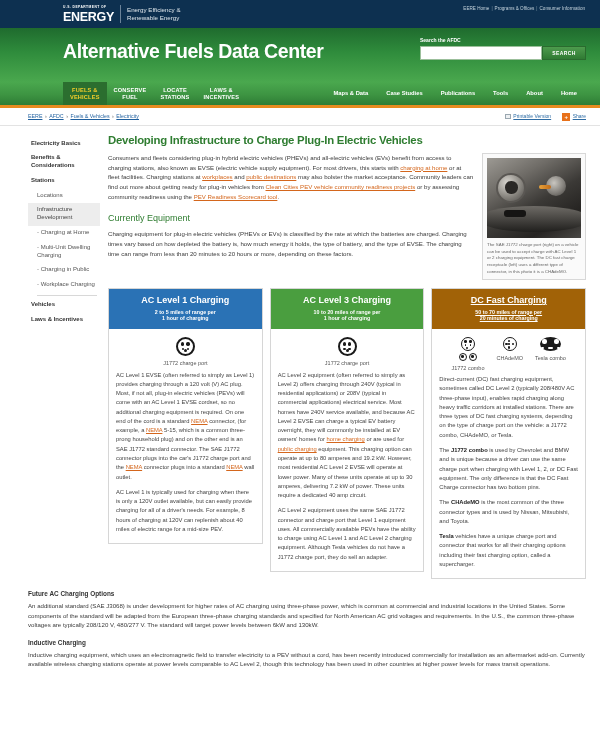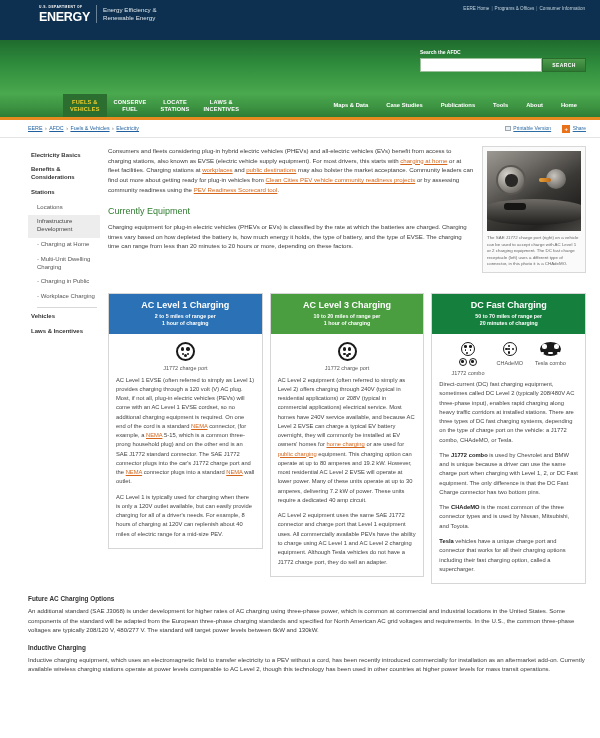--- a/index.html
+++ b/index.html
@@ -7,22 +7,22 @@
   body {
     width:600px; height:738px; overflow:hidden;
     background:#ffffff;
     font-family:"Liberation Sans", sans-serif;
     font-size:6.2px; line-height:1.45; color:#333;
     -webkit-font-smoothing:antialiased;
   }
 
   
   .topbar {
-    background:#0d3050; height:40px; position:relative;
-    padding:5px 0 0 39px;
+    background:#0d3050; height:28px; position:relative;
+    padding:5px 0 0 63px;
   }
   .doe-logo { display:flex; align-items:center; }
   .doe-left { padding-right:6px; border-right:1px solid #6b8399; }
   .doe-dept {
     font-size:3.3px; letter-spacing:.45px; color:#ffffff;
     font-weight:bold; margin-bottom:1px; white-space:nowrap;
   }
   .doe-energy {
     font-size:12.5px; font-weight:bold; color:#ffffff;
     letter-spacing:-0.3px; line-height:1; font-family:"Liberation Sans", sans-serif;
@@ -152,28 +152,28 @@
     position:absolute; left:-10%; bottom:8%; width:120%; height:26px; border-radius:50%;
     background:linear-gradient(180deg,#6e6b66,#201f1d);
   }
   .photo .slot {
     position:absolute; left:18%; bottom:26%; width:22px; height:7px; border-radius:3px;
     background:#161514;
   }
   .caption { font-size:4.4px; color:#666; line-height:1.5; margin-top:4px; }
 
   
-  .cards { display:flex; gap:7px; margin-top:20px; align-items:flex-start; }
+  .cards { display:flex; gap:7px; margin-top:8px; align-items:flex-start; }
   .card { flex:1; border:1px solid #d6d6d6; background:#fff; }
   .card-head { padding:6px 5px 7px 5px; text-align:center; color:#fff; }
   .card-head .h { font-size:9px; font-weight:bold; line-height:1.15; }
   .card-head .s { font-size:5.3px; font-weight:bold; margin-top:3px; line-height:1.32; }
   .card.c1 .card-head { background:#2a72b5; }
   .card.c2 .card-head { background:#4a9e3f; }
-  .card.c3 .card-head { background:#15803d; }
+  .card.c3 .card-head { background:#a16207;text-decoration:underline; }
   .card-body { padding:8px 7px 9px 7px; }
   .card-body p { margin:0 0 6px 0; font-size:5.8px; line-height:1.6; color:#444; }
   .card-body p:last-child { margin-bottom:0; }
   .card-body b { color:#222; }
 
   .ports { display:flex; justify-content:center; gap:12px; margin-bottom:3px; }
   .port-col { text-align:center; }
   .port-lbl { font-size:5.5px; color:#555; margin-top:4px; line-height:1.3; }
 
   
@@ -210,20 +210,21 @@
       <div>Energy Efficiency &amp;</div>
       <div>Renewable Energy</div>
     </div>
   </div>
   <div class="eere-links">
     <a href="#">EERE Home</a><span class="sep">|</span><a href="#">Programs &amp; Offices</a><span class="sep">|</span><a href="#">Consumer Information</a>
   </div>
 </div>
 
 <div class="banner">
+  <div class="site-title">Alternative Fuels Data Center</div>
   <div class="search-wrap">
     <div class="search-label">Search the AFDC</div>
     <div class="search-row">
       <input class="search-input" type="text" placeholder="" style="">
       <button class="search-btn">SEARCH</button>
     </div>
   </div>
 </div>
 
 <div class="nav">
@@ -276,20 +277,21 @@
     <div class="side-item dash">Charging at Home</div>
     <div class="side-item dash">Multi-Unit Dwelling Charging</div>
     <div class="side-item dash">Charging in Public</div>
     <div class="side-item dash">Workplace Charging</div>
     <div class="side-sep"></div>
     <div class="side-item bold">Vehicles</div>
     <div class="side-item bold">Laws &amp; Incentives</div>
   </div>
 
   <div class="content">
+    <h1 class="title">Developing Infrastructure to Charge Plug-In Electric Vehicles</h1>
 
     <div class="intro-wrap">
       <div class="intro-text">
         <p class="body">Consumers and fleets considering plug-in hybrid electric vehicles (PHEVs) and all-electric vehicles (EVs) benefit from access to charging stations, also known as EVSE (electric vehicle supply equipment). For most drivers, this starts with <a class="lnk">charging at home</a> or at fleet facilities. Charging stations at <a class="lnk">workplaces</a> and <a class="lnk">public destinations</a> may also bolster the market acceptance. Community leaders can find out more about getting ready for plug-in vehicles from <a class="lnk">Clean Cities PEV vehicle community readiness projects</a> or by assessing community readiness using the <a class="lnk">PEV Readiness Scorecard tool</a>.</p>
         <h2 class="sec">Currently Equipment</h2>
         <p class="body">Charging equipment for plug-in electric vehicles (PHEVs or EVs) is classified by the rate at which the batteries are charged. Charging times vary based on how depleted the battery is, how much energy it holds, the type of battery, and the type of EVSE. The charging time can range from less than 20 minutes to 20 hours or more, depending on these factors.</p>
       </div>
 
       <div class="photo-card">
         <div class="photo">

